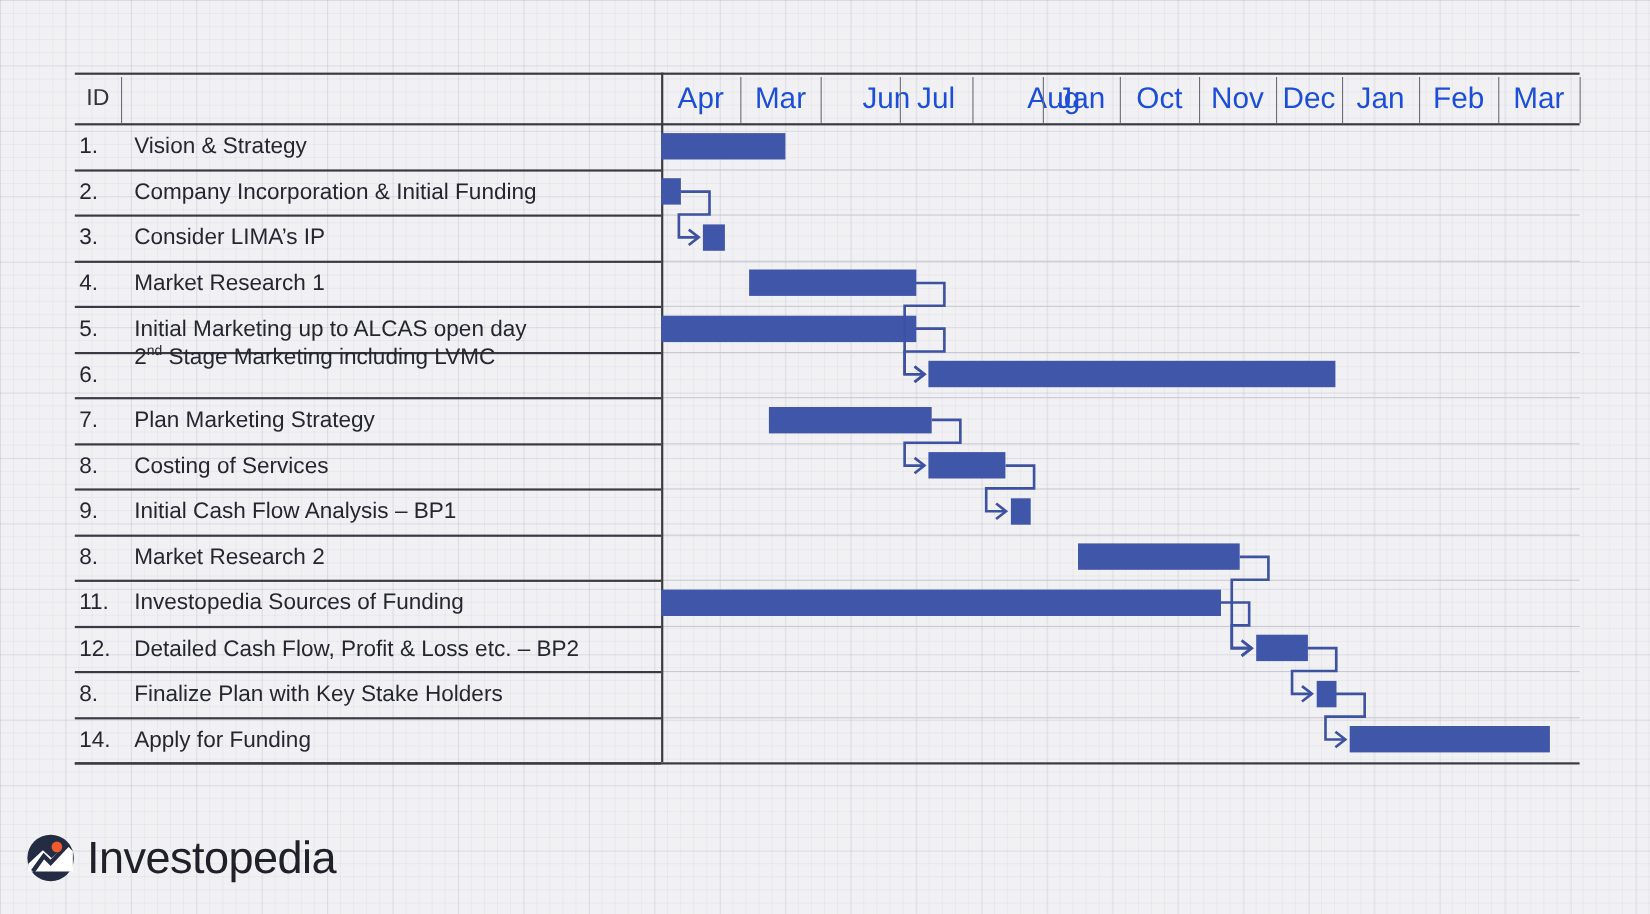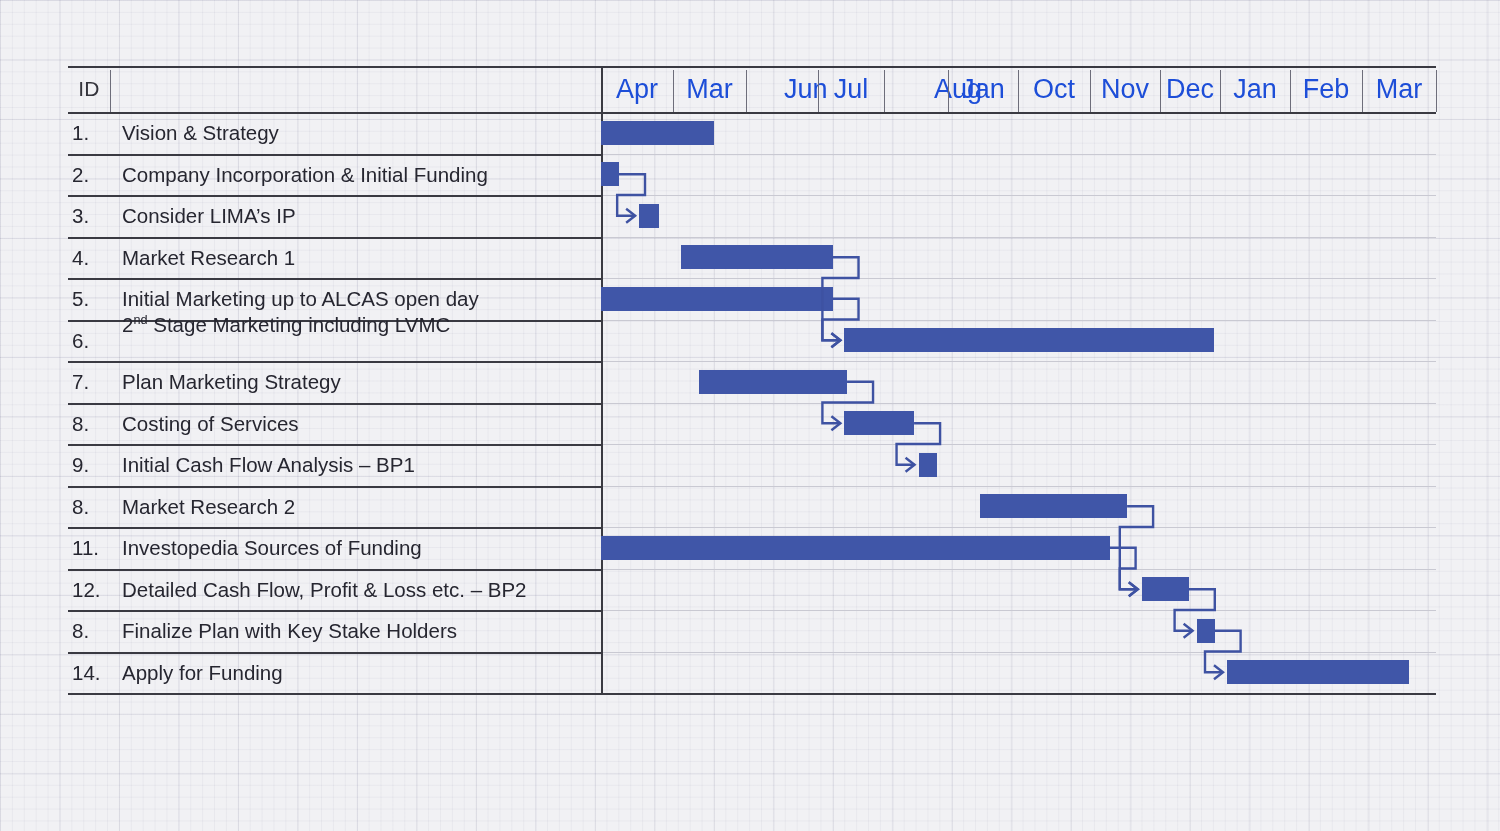--- a/index.html
+++ b/index.html
@@ -293,14 +293,23 @@
         <path d="M 1041.6 481.75 H 1067.6 V 502.5 H 1051.8 V 523.25 H 1069.8"></path>
         <path d="M 1060.8 516.25 L 1069.8 523.25 L 1060.8 530.25"></path>
         <path d="M 1120.8 523.25 H 1146.8 V 544 H 1106.6 V 564.75 H 1124.6"></path>
         <path d="M 1115.6 557.75 L 1124.6 564.75 L 1115.6 571.75"></path>
         <path d="M 1146.6 564.75 H 1172.6 V 585.5 H 1137 V 606.25 H 1155"></path>
         <path d="M 1146 599.25 L 1155 606.25 L 1146 613.25"></path>
       </svg>
 
   </div>
 
+  <div class="logo-wrap">
+    <svg class="logo-mark" viewBox="0 0 100 100">
+      <circle cx="50" cy="50" r="48" fill="#232c43"></circle>
+      <path d="M4 62 L34 34 L52 50 L82 22 L96 36 L96 78 L4 78 Z" fill="#ffffff"></path>
+      <path d="M16 74 L36 46 L50 60 L84 24" stroke="#232c43" stroke-width="9" fill="none" stroke-linecap="square"></path>
+      <circle cx="63" cy="27" r="11" fill="#ef5b2b"></circle>
+    </svg>
+    <div class="logo-text">Investopedia</div>
+  </div>
 
 </div>
 
 </body></html>

